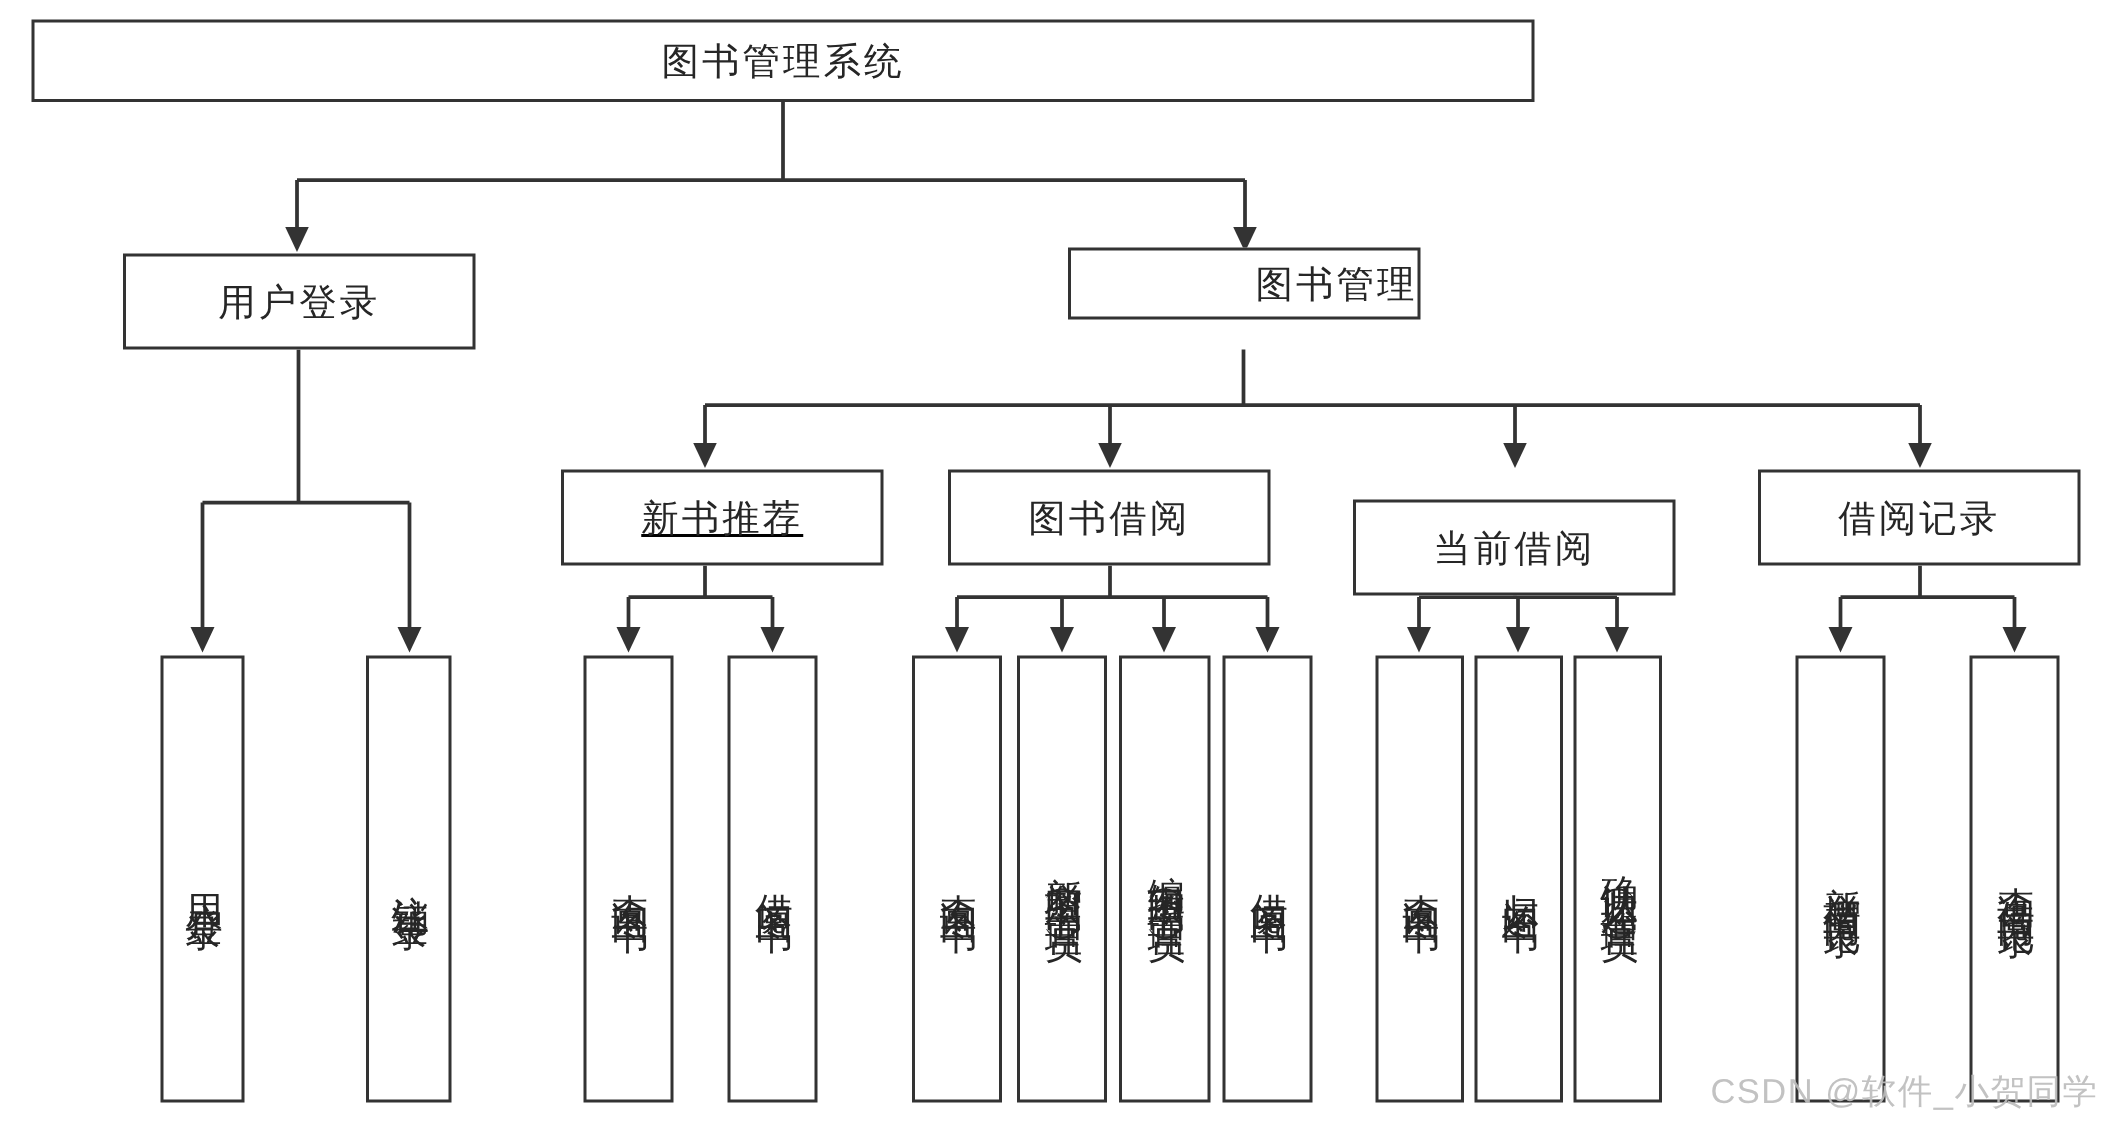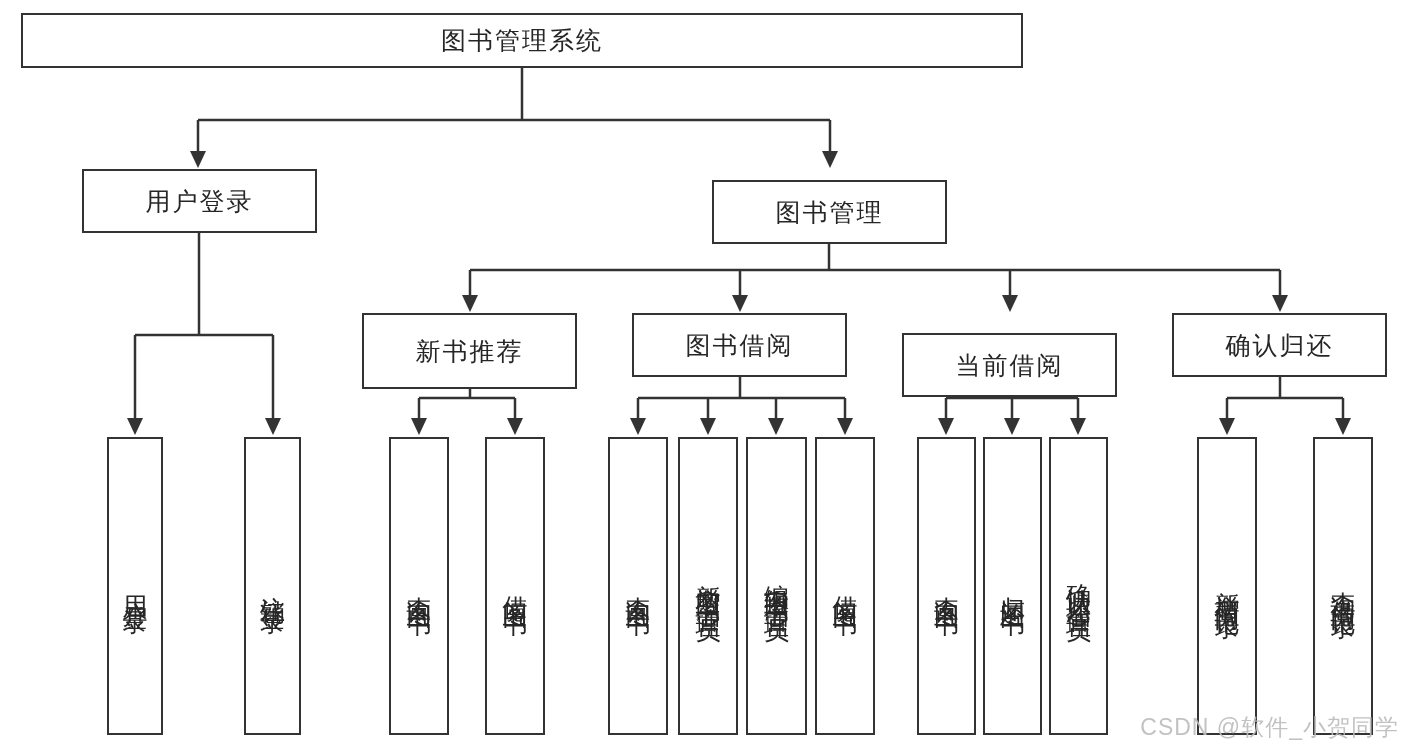--- a/index.html
+++ b/index.html
@@ -144,35 +144,35 @@
     </g>
   </svg>
 
   <div class="hbox" style="left:21px; top:13px; width:1002px; height:55px;">
     <span class="label">图书管理系统</span>
   </div>
 
   <div class="hbox" style="left:82px; top:169px; width:235px; height:64px;">
     <span class="label">用户登录</span>
   </div>
-  <div class="hbox" style="left:712px; top:180px; width:235px; height:64px;">
+  <div class="hbox" style="left:712px; top:165px; width:235px; height:48px;justify-content:flex-end;">
     <span class="label">图书管理</span>
   </div>
 
-  <div class="hbox" style="left:362px; top:313px; width:215px; height:76px;">
+  <div class="hbox" style="left:374px; top:313px; width:215px; height:64px;text-decoration:underline;">
     <span class="label">新书推荐</span>
   </div>
   <div class="hbox" style="left:632px; top:313px; width:215px; height:64px;">
     <span class="label">图书借阅</span>
   </div>
   <div class="hbox" style="left:902px; top:313px; width:215px; height:64px;margin-top:20px;">
     <span class="label">当前借阅</span>
   </div>
   <div class="hbox" style="left:1172px; top:313px; width:215px; height:64px;">
-    <span class="label">确认归还</span>
+    <span class="label">借阅记录</span>
   </div>
 
   <div class="vbox" style="left:107px; width:56px;">
     <span class="vtext">用户登录</span>
   </div>
   <div class="vbox" style="left:244px; width:57px;">
     <span class="vtext">注销登录</span>
   </div>
 
   <div class="vbox" style="left:389px; width:60px;">

